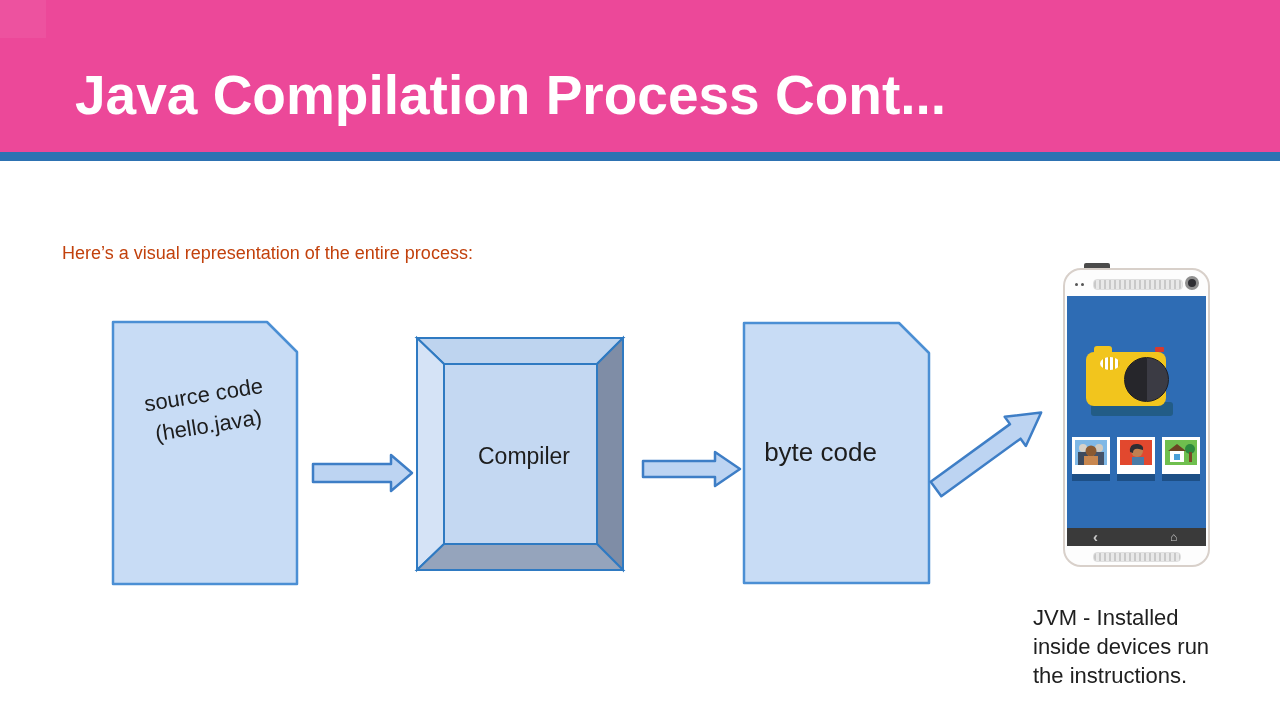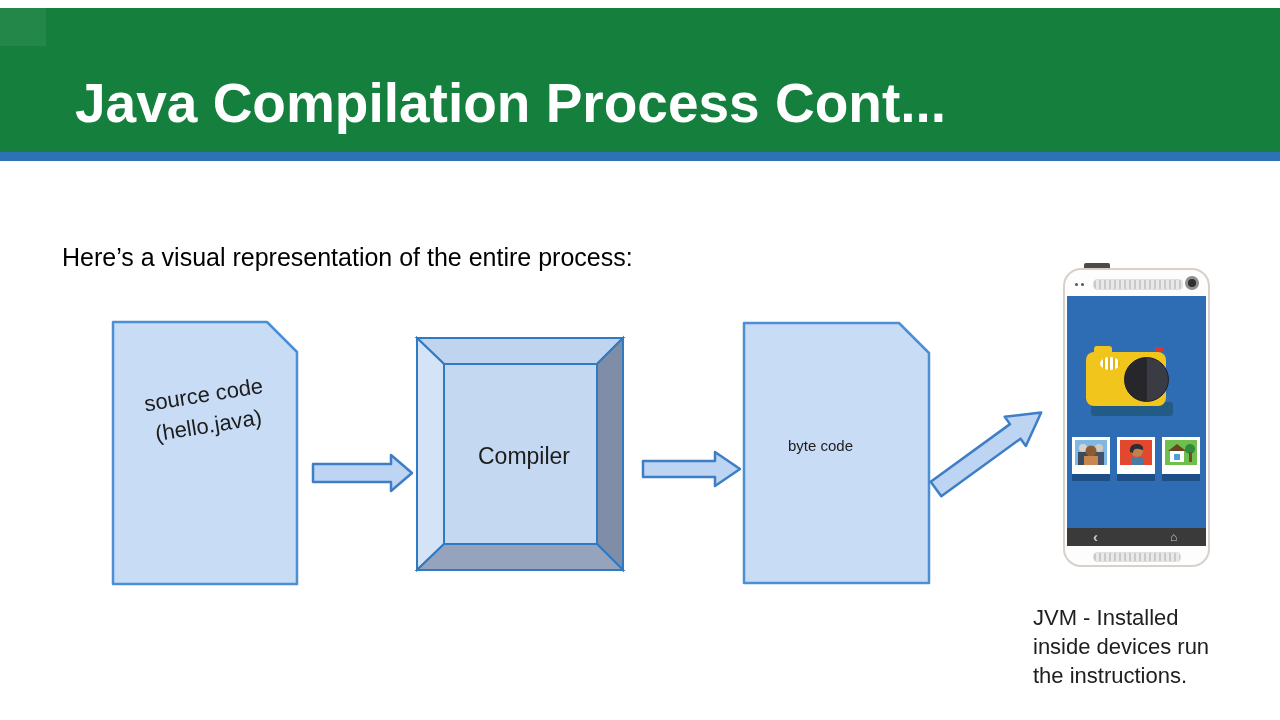--- a/index.html
+++ b/index.html
@@ -1,34 +1,34 @@
 <!DOCTYPE html>
 <html><head>
 <meta charset="utf-8">
 <style>
   html,body { margin:0; padding:0; }
   body { width:1280px; height:720px; font-family:"Liberation Sans", sans-serif; }
   .canvas { position:relative; width:1280px; height:720px; background:#ffffff; overflow:hidden; }
 
   
-  .header { position:absolute; left:0; top:8px; width:1280px; height:152px; background:#15803d; }
+  .header { position:absolute; left:0; top:0; width:1280px; height:152px; background:#ec4899; }
   .header-corner { position:absolute; left:0; top:0; width:46px; height:38px; background:rgba(255,255,255,0.06); }
   .header-strip { position:absolute; left:0; top:152px; width:1280px; height:9px; background:#2d72b2; }
   .title { position:absolute; left:75px; top:63px; font-size:55px; font-weight:bold; color:#ffffff; white-space:nowrap; }
 
-  .subtitle { position:absolute; left:62px; top:243px; font-size:25px; color:#000000; white-space:nowrap;text-align:center; }
+  .subtitle { position:absolute; left:62px; top:243px; font-size:18px; color:#c2410c; white-space:nowrap;text-align:center; }
 
   
   .diagram { position:absolute; left:0; top:0; }
 
   
   .label { position:absolute; color:#1d1d1d; }
   .src-label { left:121px; top:379px; width:170px; font-size:22px; line-height:31px; transform:rotate(-9deg); white-space:pre-line; text-align:center; }
   .compiler-label { left:444px; top:443px; width:160px; font-size:23px; text-align:center; }
-  .bytecode-label { left:744px; top:437px; width:153px; font-size:15px; text-align:center; }
+  .bytecode-label { left:744px; top:437px; width:153px; font-size:26px; text-align:center; }
 
   
   .phone-power { position:absolute; left:1084px; top:263px; width:26px; height:8px; background:#4b4b4b; border-radius:2px; }
   .phone { position:absolute; left:1063px; top:268px; width:147px; height:299px; background:#fdfdfd; border:2px solid #d8d0ca; border-radius:18px; box-sizing:border-box; }
   .phone * { position:absolute; }
   .dot { width:3px; height:3px; background:#555; border-radius:50%; }
   .dot1 { left:10px; top:13px; } .dot2 { left:16px; top:13px; }
   .grille { border-radius:4px; background:repeating-linear-gradient(90deg,#c9c9c9 0 2px,#e9e9e9 2px 5px); border:1px solid #e0e0e0; }
   .grille-top { left:28px; top:9px; width:88px; height:9px; }
   .grille-bottom { left:28px; top:282px; width:86px; height:8px; }

